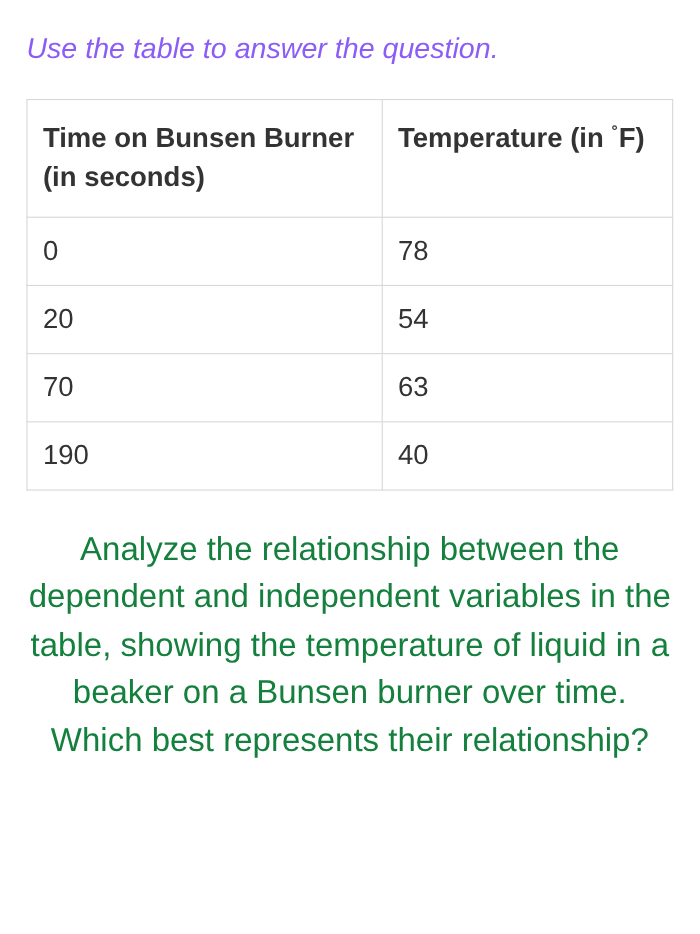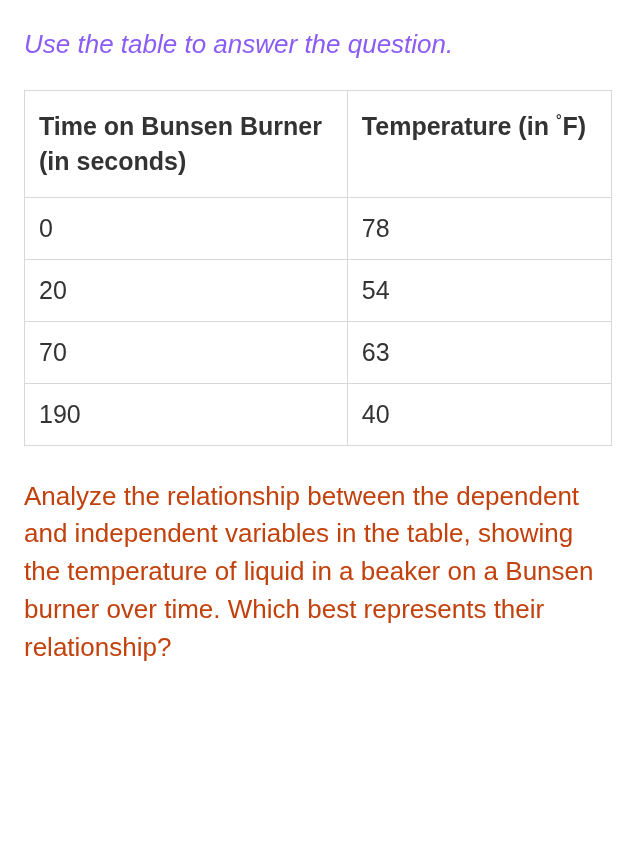--- a/index.html
+++ b/index.html
@@ -49,23 +49,24 @@
     }
     .degree-f {
       white-space: nowrap;
     }
     .degree-f .deg {
       font-size: 14px;
       vertical-align: super;
       margin-right: 1px;
     }
     .question {
-      font-size: 26px;
-      color: #c2410c;
+      font-size: 30px;
+      color: #15803d;
       line-height: 1.45;
+      text-align: center;
     }
   </style>
 </head>
 <body>
 
 <p class="instruction">Use the table to answer the question.</p>
 
 <table>
   <thead>
     <tr>

